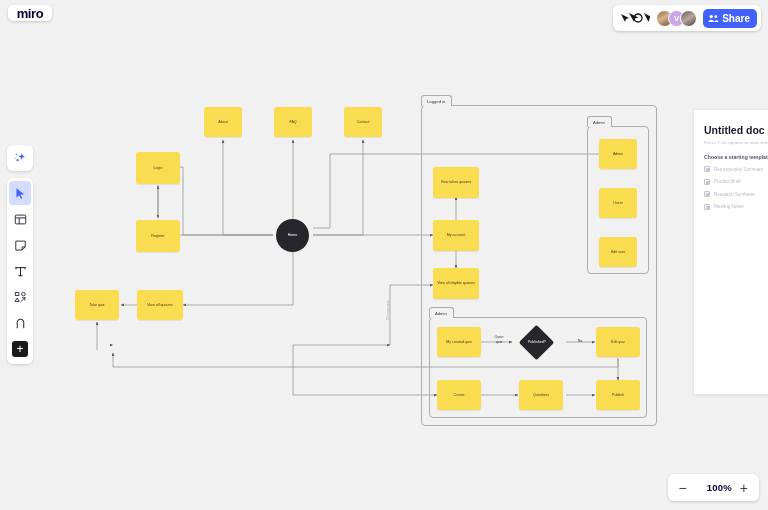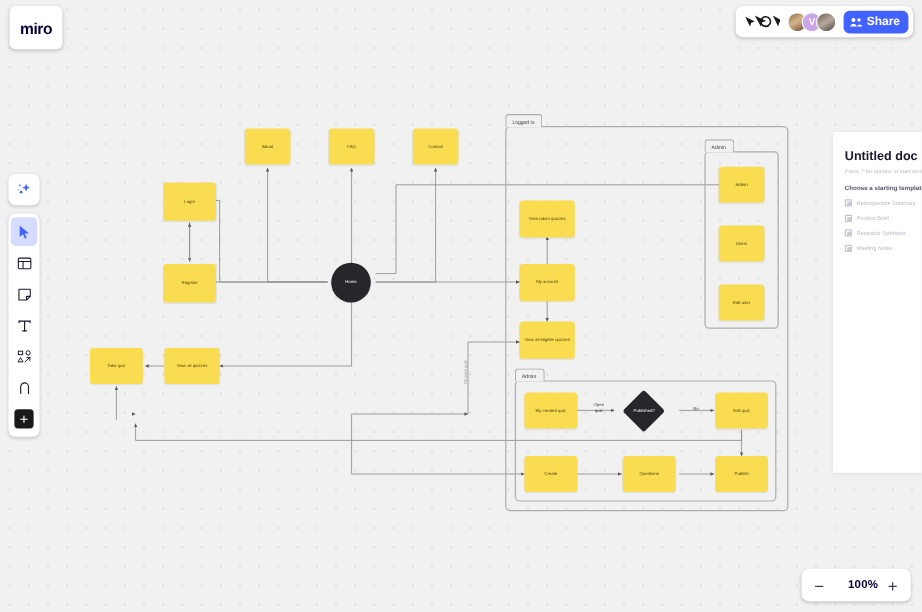--- a/index.html
+++ b/index.html
@@ -15,21 +15,21 @@
   .canvas {
     position: absolute; inset: 0;
     background: #f1f1f1;
     background-image: radial-gradient(#dcdcdc 0.6px, transparent 0.6px);
     background-size: 16px 16px;
   }
 
   
   .logo {
     position: absolute; left: 8px; top: 5px;
-    width: 44px; height: 36px;
+    width: 44px; height: 16px;
     background: #fff; border-radius: 5px;
     box-shadow: 0 1px 3px rgba(0,0,0,.18);
     display: flex; align-items: center; justify-content: center;
     font-weight: 700; font-size: 13px; letter-spacing: -0.4px; color: #050038;
   }
 
   
   .topbar {
     position: absolute; right: 7px; top: 5px; height: 26px;
     background: #fff; border-radius: 6px;

